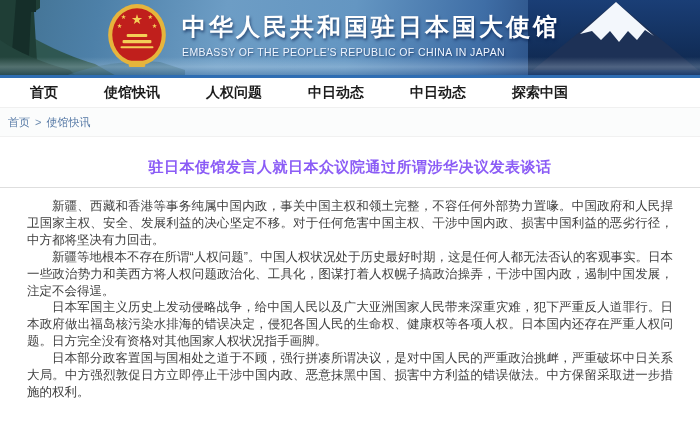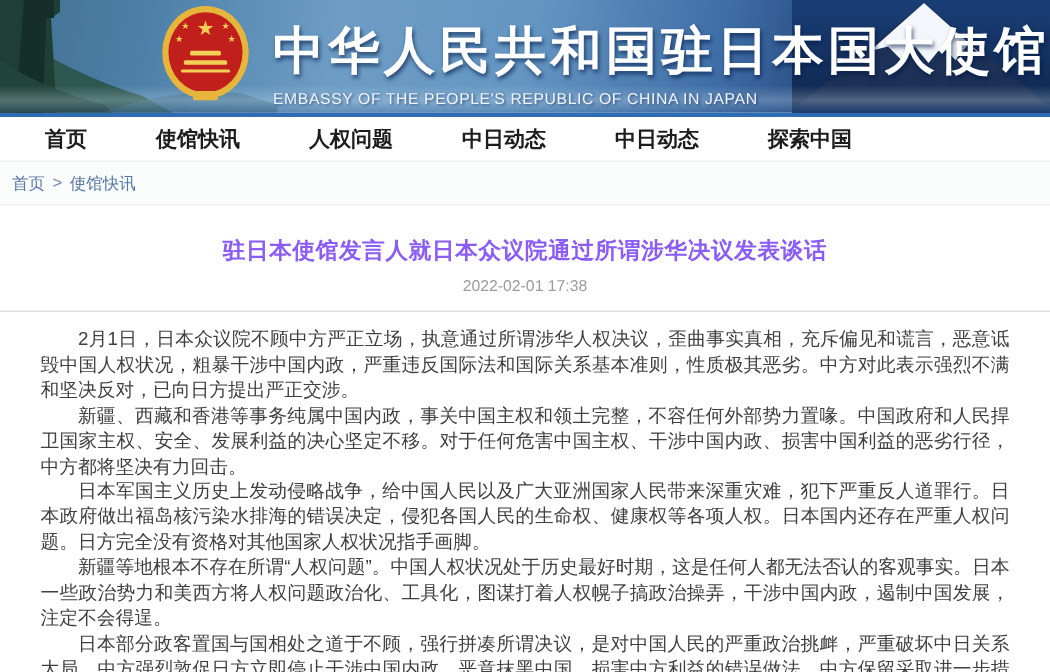--- a/index.html
+++ b/index.html
@@ -21,21 +21,21 @@
   }
   .banner::after { 
     content: ""; position: absolute; left: 0; right: 0; bottom: 0; height: 18px;
     background: linear-gradient(180deg, rgba(255,255,255,0) 0%, rgba(210,230,245,.28) 55%, rgba(60,100,150,.25) 100%);
     pointer-events: none;
   }
   .great-wall { position: absolute; left: 0; top: 0; width: 185px; height: 78px; }
   .emblem { position: absolute; left: 106px; top: 3px; width: 62px; height: 68px; z-index: 2; }
   .banner-text { position: absolute; left: 182px; top: 11px; z-index: 2; white-space: nowrap; }
   .banner-title {
-    font-size: 34px; font-weight: bold; color: #ffffff; letter-spacing: 3px;
+    font-size: 24px; font-weight: bold; color: #ffffff; letter-spacing: 3px;
     text-shadow: 1px 2px 3px rgba(0,25,70,.65);
   }
   .banner-subtitle {
     margin-top: 3px; font-size: 10.5px; font-weight: normal; color: #eef5ff;
     letter-spacing: .4px; text-shadow: 1px 1px 2px rgba(0,25,70,.6);
   }
   .fuji { position: absolute; right: 0; top: 0; width: 172px; height: 78px; }
   .lang-switch {
     position: absolute; right: 12px; top: 55px; z-index: 3;
     display: flex; align-items: center; gap: 14px; margin-top: 48px;
@@ -160,24 +160,22 @@
   </nav>
 
   <div class="breadcrumb">
     <a>首页</a>
     <span class="sep">&gt;</span>
     <a>使馆快讯</a>
   </div>
 
   <main class="article">
     <h1>驻日本使馆发言人就日本众议院通过所谓涉华决议发表谈话</h1>
-    <div class="date">2022-02-01 17:38</div>
     <hr>
     <div class="body">
-      <p>2月1日，日本众议院不顾中方严正立场，执意通过所谓涉华人权决议，歪曲事实真相，充斥偏见和谎言，恶意诋毁中国人权状况，粗暴干涉中国内政，严重违反国际法和国际关系基本准则，性质极其恶劣。中方对此表示强烈不满和坚决反对，已向日方提出严正交涉。</p>
       <p>新疆、西藏和香港等事务纯属中国内政，事关中国主权和领土完整，不容任何外部势力置喙。中国政府和人民捍卫国家主权、安全、发展利益的决心坚定不移。对于任何危害中国主权、干涉中国内政、损害中国利益的恶劣行径，中方都将坚决有力回击。</p>
+      <p>新疆等地根本不存在所谓“人权问题”。中国人权状况处于历史最好时期，这是任何人都无法否认的客观事实。日本一些政治势力和美西方将人权问题政治化、工具化，图谋打着人权幌子搞政治操弄，干涉中国内政，遏制中国发展，注定不会得逞。</p>
       <p>日本军国主义历史上发动侵略战争，给中国人民以及广大亚洲国家人民带来深重灾难，犯下严重反人道罪行。日本政府做出福岛核污染水排海的错误决定，侵犯各国人民的生命权、健康权等各项人权。日本国内还存在严重人权问题。日方完全没有资格对其他国家人权状况指手画脚。</p>
-      <p>新疆等地根本不存在所谓“人权问题”。中国人权状况处于历史最好时期，这是任何人都无法否认的客观事实。日本一些政治势力和美西方将人权问题政治化、工具化，图谋打着人权幌子搞政治操弄，干涉中国内政，遏制中国发展，注定不会得逞。</p>
       <p>日本部分政客置国与国相处之道于不顾，强行拼凑所谓决议，是对中国人民的严重政治挑衅，严重破坏中日关系大局。中方强烈敦促日方立即停止干涉中国内政、恶意抹黑中国、损害中方利益的错误做法。中方保留采取进一步措施的权利。</p>
     </div>
   </main>
 
 </div>
 
 </body></html>

